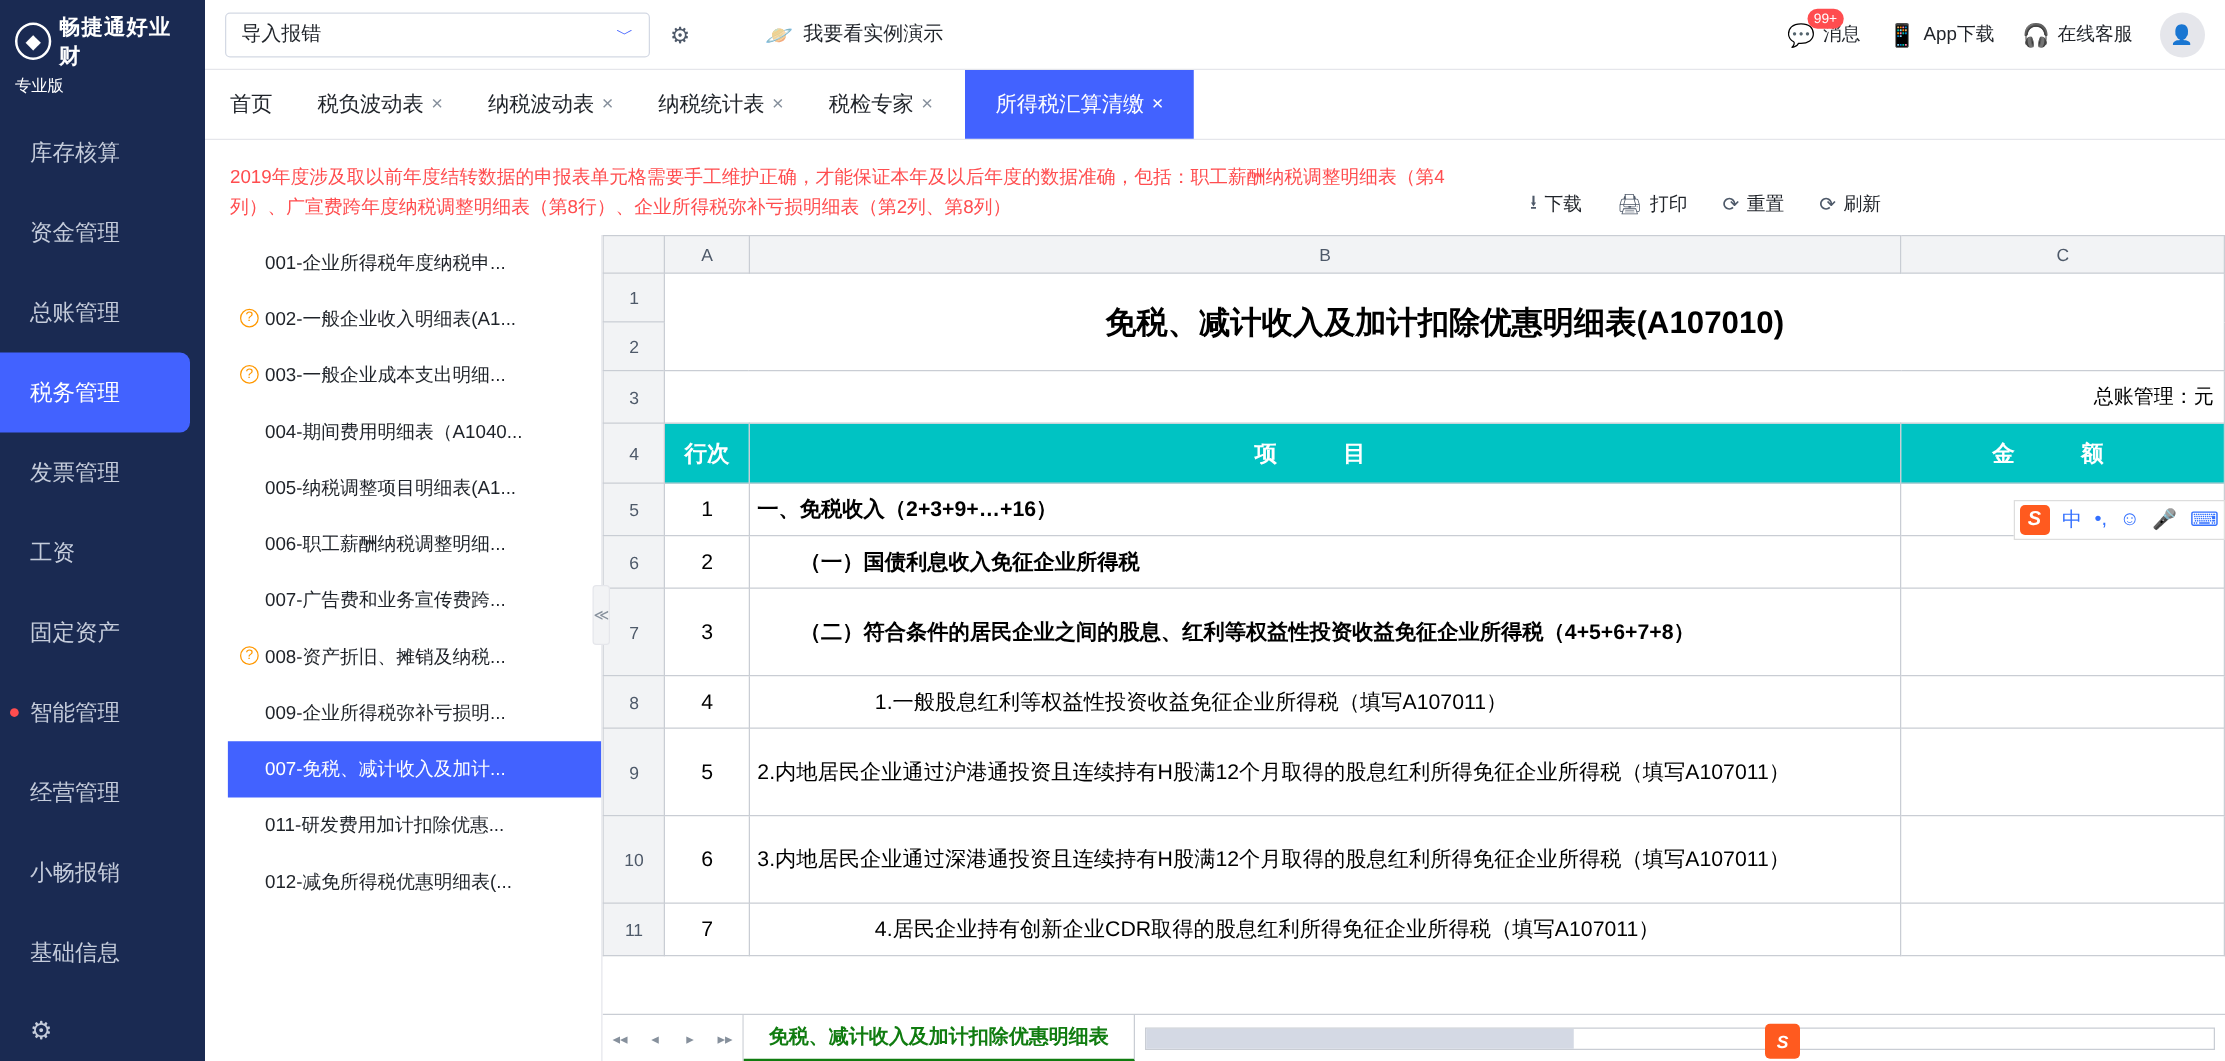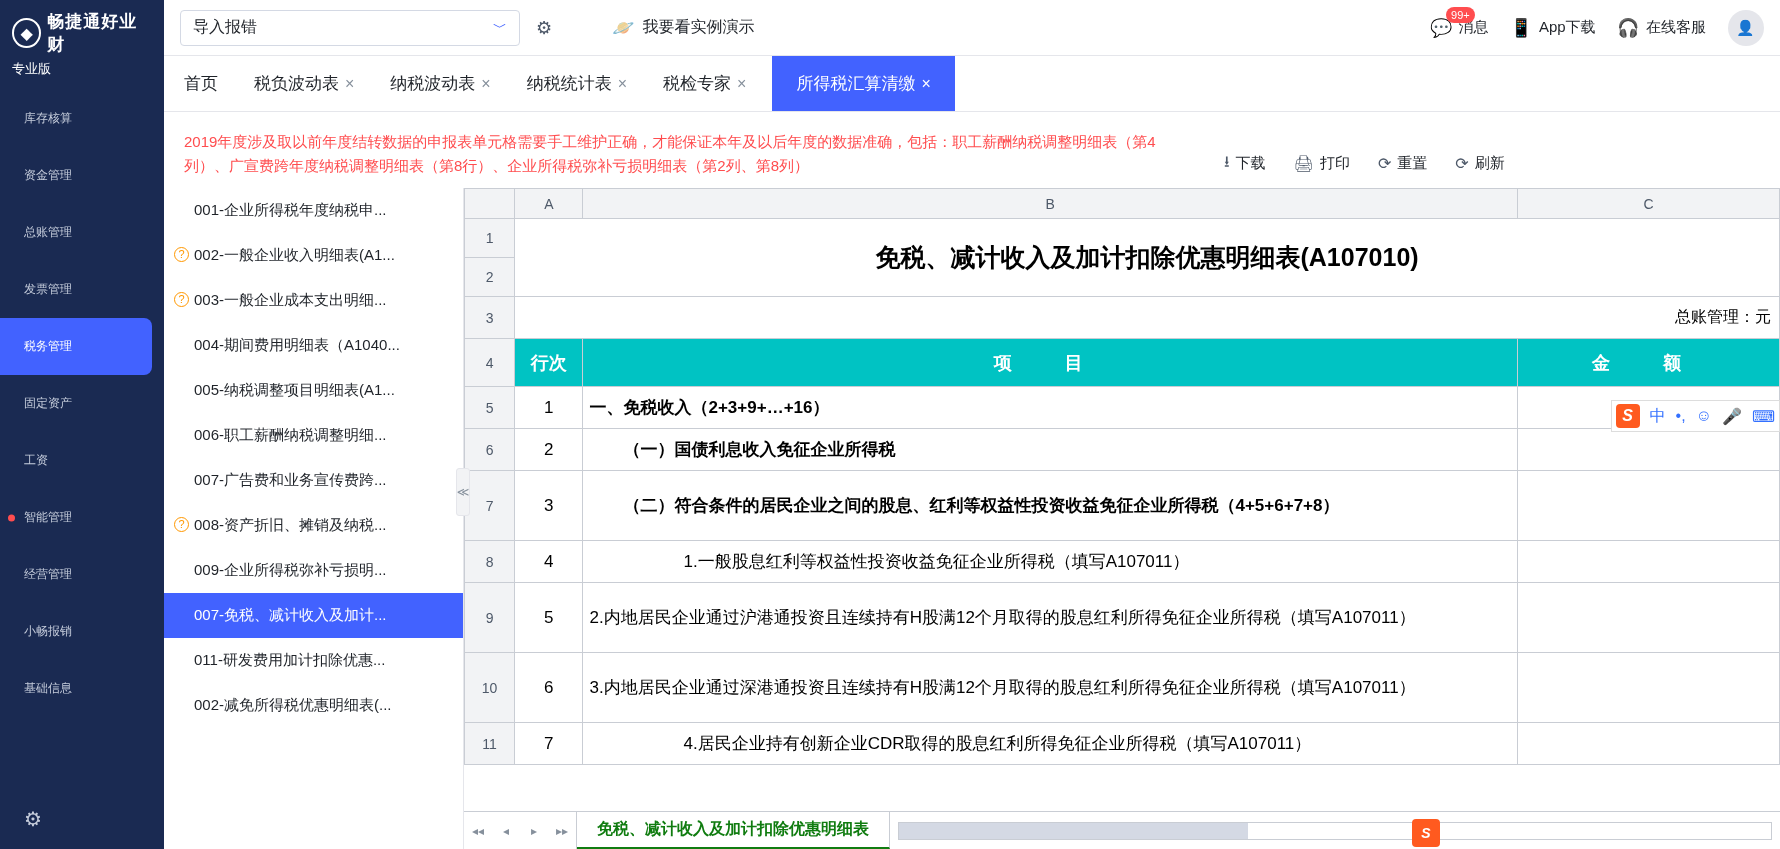--- a/index.html
+++ b/index.html
@@ -5,21 +5,21 @@
 * { margin: 0; padding: 0; box-sizing: border-box; }
 body { font-family: "Microsoft YaHei", Arial, sans-serif; font-size: 14px; background: #fff; overflow: hidden; width: 1780px; height: 849px; display: flex; }
 
 
 .sidebar { width: 164px; background: #1a2a52; color: #c5ccdb; display: flex; flex-direction: column; }
 .logo-area { padding: 10px 12px 4px; display: flex; align-items: center; }
 .logo-icon { width: 30px; height: 30px; border: 2px solid #fff; border-radius: 50%; display: inline-flex; align-items: center; justify-content: center; color: #fff; font-size: 16px; margin-right: 6px; }
 .logo-text { color: #fff; font-size: 17px; font-weight: bold; letter-spacing: 1px; }
 .edition { font-size: 13px; color: #fff; padding: 0 12px 12px; }
 .nav-items { flex: 1; display: flex; flex-direction: column; }
-.nav-item { padding: 20px 24px; font-size: 12px; color: #c5ccdb; cursor: pointer; position: relative; }
+.nav-item { padding: 20px 24px; font-size: 18px; color: #c5ccdb; cursor: pointer; position: relative; }
 .nav-item.active { background: #4262ff; color: #fff; border-radius: 0 8px 8px 0; margin-right: 12px; }
 .nav-item.dotted::before { content: ''; position: absolute; left: 8px; top: 50%; width: 7px; height: 7px; background: #ff4d4f; border-radius: 50%; transform: translateY(-50%); }
 .sidebar-bottom { padding: 18px 24px; color: #c5ccdb; }
 .gear-icon { font-size: 20px; }
 
 
 .main { flex: 1; display: flex; flex-direction: column; position: relative; }
 
 
 .header { height: 56px; border-bottom: 1px solid #e5e6eb; display: flex; align-items: center; padding: 0 16px; }
@@ -42,21 +42,21 @@
 .tab.active .close { color: #fff; }
 
 
 .row3 { display: flex; padding: 18px 20px 10px; align-items: flex-start; }
 .notice { color: #ff4d4f; font-size: 15px; line-height: 24px; max-width: 1000px; flex: 1; }
 .actions { display: flex; gap: 28px; padding-top: 20px; padding-left: 40px; }
 .action { display: flex; align-items: center; gap: 6px; font-size: 15px; color: #1f2329; cursor: pointer; }
 .action .ico { font-size: 16px; color: #4e5969; }
 
 
-.content { flex: 1; display: flex; overflow: hidden; position: relative; }
+.content { flex: 1; display: flex; overflow: hidden; position: relative; margin-left: 18px; }
 
 
 .formlist-wrap { width: 300px; overflow-y: auto; border-right: 1px solid #e5e6eb; position: relative; }
 .formlist-item { padding: 13px 18px 13px 30px; font-size: 15px; color: #1f2329; cursor: pointer; white-space: nowrap; overflow: hidden; text-overflow: ellipsis; position: relative; }
 .formlist-item.sel { background: #4262ff; color: #fff; }
 .formlist-item .qmark { position: absolute; left: 10px; top: 14px; width: 15px; height: 15px; border: 1.5px solid #ff9800; border-radius: 50%; color: #ff9800; font-size: 11px; text-align: center; line-height: 13px; }
 .collapse-handle { position: absolute; left: 292px; top: 280px; width: 14px; height: 48px; background: #f2f3f5; border: 1px solid #e5e6eb; border-radius: 3px; display: flex; align-items: center; justify-content: center; font-size: 12px; color: #86909c; cursor: pointer; z-index: 5; }
 
 
 .sheet { flex: 1; display: flex; flex-direction: column; overflow: hidden; }
@@ -101,24 +101,24 @@
 <div class="sidebar">
   <div class="logo-area">
     <span class="logo-icon">◆</span>
     <span class="logo-text">畅捷通好业财</span>
   </div>
   <div class="edition">专业版</div>
   <div class="nav-items" id="nav-list">
       <div class="nav-item">库存核算</div>
       <div class="nav-item">资金管理</div>
       <div class="nav-item">总账管理</div>
+      <div class="nav-item active">税务管理</div>
       <div class="nav-item">发票管理</div>
-      <div class="nav-item active">税务管理</div>
+      <div class="nav-item">工资</div>
       <div class="nav-item">固定资产</div>
-      <div class="nav-item">工资</div>
       <div class="nav-item dotted">智能管理</div>
       <div class="nav-item">经营管理</div>
       <div class="nav-item">小畅报销</div>
       <div class="nav-item">基础信息</div>
     </div>
   <div class="sidebar-bottom">
     <span class="gear-icon">⚙</span>
   </div>
 </div>
 
@@ -208,21 +208,21 @@
         <div class="formlist-item"><span class="qmark">?</span><span>002-一般企业收入明细表(A1...</span></div>
         <div class="formlist-item"><span class="qmark">?</span><span>003-一般企业成本支出明细...</span></div>
         <div class="formlist-item"><span>004-期间费用明细表（A1040...</span></div>
         <div class="formlist-item"><span>005-纳税调整项目明细表(A1...</span></div>
         <div class="formlist-item"><span>006-职工薪酬纳税调整明细...</span></div>
         <div class="formlist-item"><span>007-广告费和业务宣传费跨...</span></div>
         <div class="formlist-item"><span class="qmark">?</span><span>008-资产折旧、摊销及纳税...</span></div>
         <div class="formlist-item"><span>009-企业所得税弥补亏损明...</span></div>
         <div class="formlist-item sel"><span>007-免税、减计收入及加计...</span></div>
         <div class="formlist-item"><span>011-研发费用加计扣除优惠...</span></div>
-        <div class="formlist-item"><span>002-减免所得税优惠明细表(...</span></div>
+        <div class="formlist-item"><span>012-减免所得税优惠明细表(...</span></div>
       </div>
     <div class="collapse-handle">≪</div>
 
     <div class="sheet">
       <div class="grid-wrap">
         <table class="grid">
           <colgroup>
             <col style="width:44px">
               <col style="width:60px">
               <col style="width:820px">

